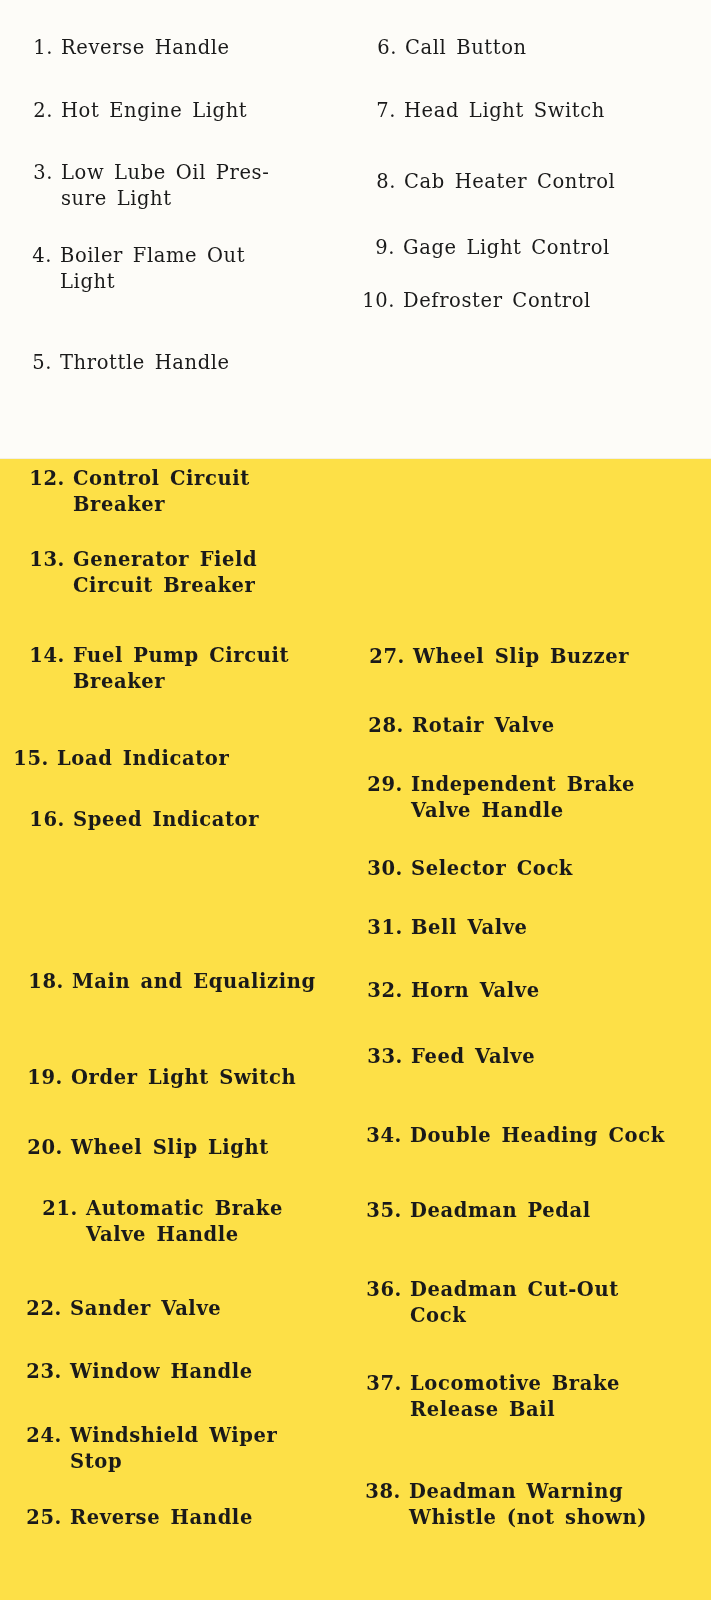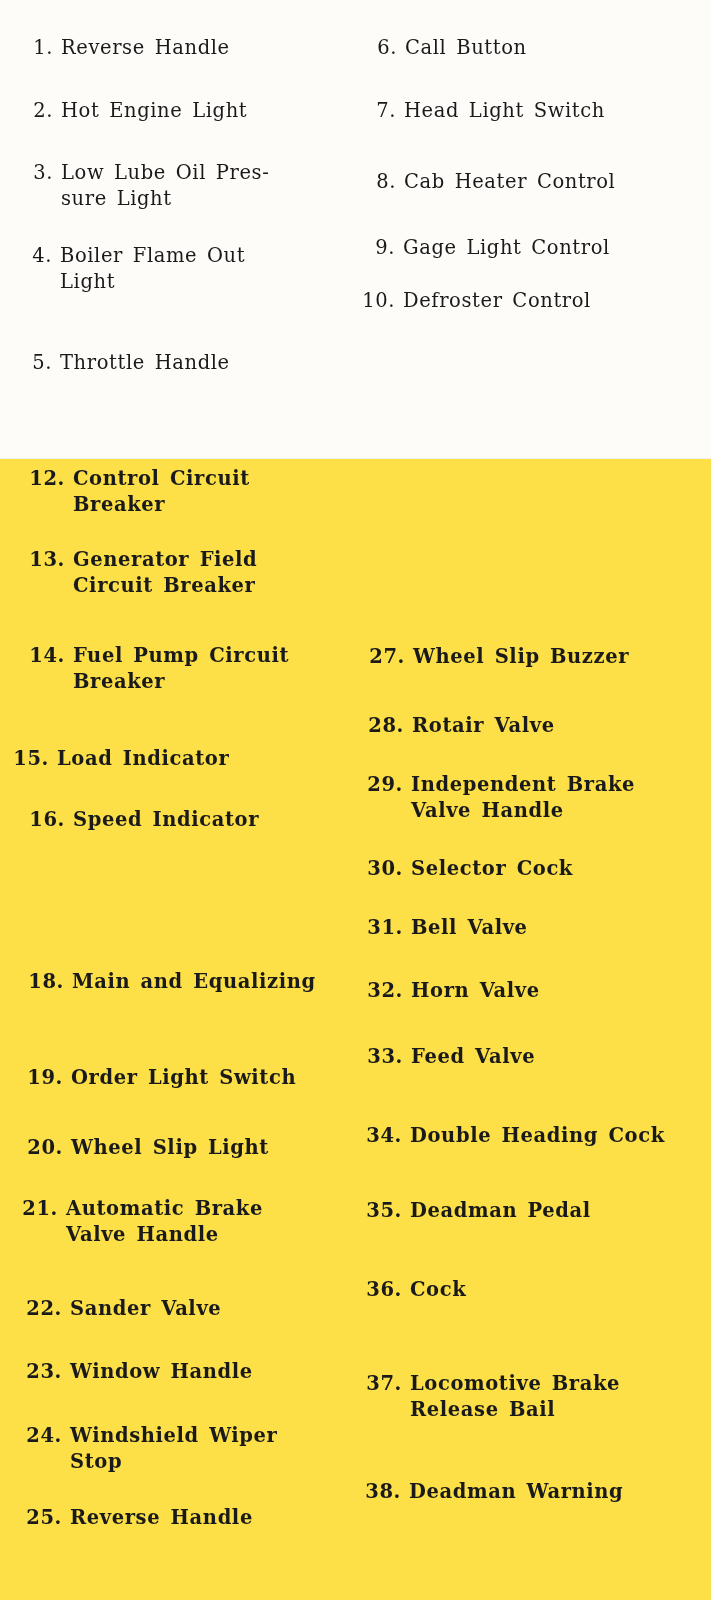--- a/index.html
+++ b/index.html
@@ -104,21 +104,21 @@
     <span class="text"><span class="line">Main and Equalizing</span></span>
   </div>
     <div class="item L2" style="left: 71px; top: 606px;">
     <span class="num">19.</span>
     <span class="text"><span class="line">Order Light Switch</span></span>
   </div>
     <div class="item L2" style="left: 71px; top: 676px;">
     <span class="num">20.</span>
     <span class="text"><span class="line">Wheel Slip Light</span></span>
   </div>
-    <div class="item L2" style="left: 66px; top: 737px;">
+    <div class="item L2" style="left: 86px; top: 737px;">
     <span class="num">21.</span>
     <span class="text"><span class="line">Automatic Brake</span><span class="line">Valve Handle</span></span>
   </div>
     <div class="item L2" style="left: 70px; top: 837px;">
     <span class="num">22.</span>
     <span class="text"><span class="line">Sander Valve</span></span>
   </div>
     <div class="item L2" style="left: 70px; top: 900px;">
     <span class="num">23.</span>
     <span class="text"><span class="line">Window Handle</span></span>
@@ -162,23 +162,23 @@
     <div class="item R2" style="left: 410px; top: 664px;">
     <span class="num">34.</span>
     <span class="text"><span class="line">Double Heading Cock</span></span>
   </div>
     <div class="item R2" style="left: 410px; top: 739px;">
     <span class="num">35.</span>
     <span class="text"><span class="line">Deadman Pedal</span></span>
   </div>
     <div class="item R2" style="left: 410px; top: 818px;">
     <span class="num">36.</span>
-    <span class="text"><span class="line">Cock</span></span>
+    <span class="text"><span class="line">Deadman Cut-Out</span><span class="line">Cock</span></span>
   </div>
     <div class="item R2" style="left: 410px; top: 912px;">
     <span class="num">37.</span>
     <span class="text"><span class="line">Locomotive Brake</span><span class="line">Release Bail</span></span>
   </div>
     <div class="item R2" style="left: 409px; top: 1020px;">
     <span class="num">38.</span>
-    <span class="text"><span class="line">Deadman Warning</span></span>
+    <span class="text"><span class="line">Deadman Warning</span><span class="line">Whistle (not shown)</span></span>
   </div>
   </div>
 
 </body></html>

